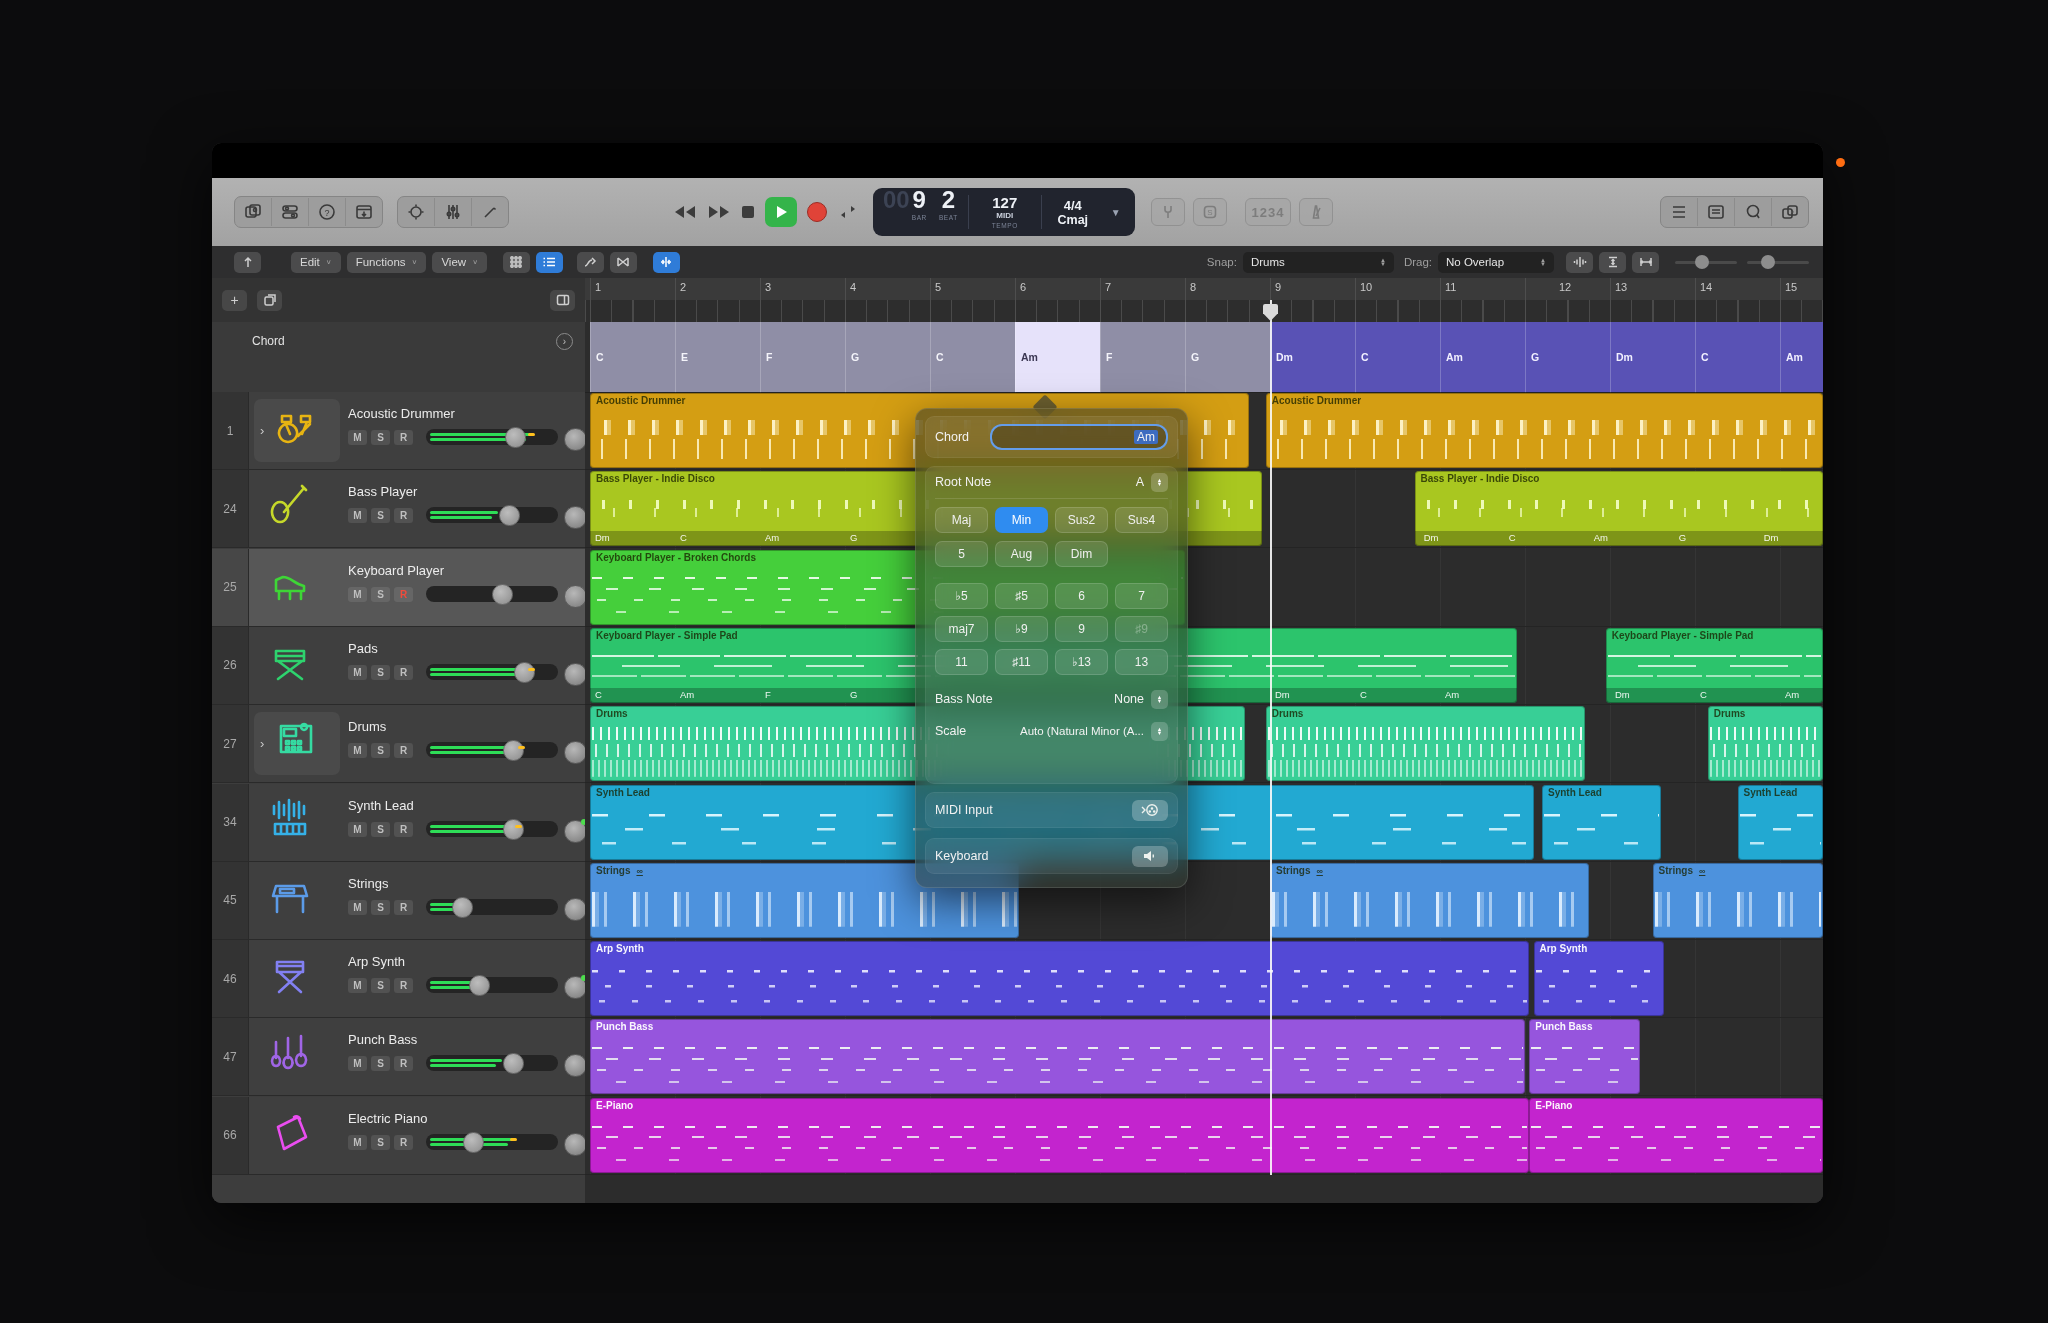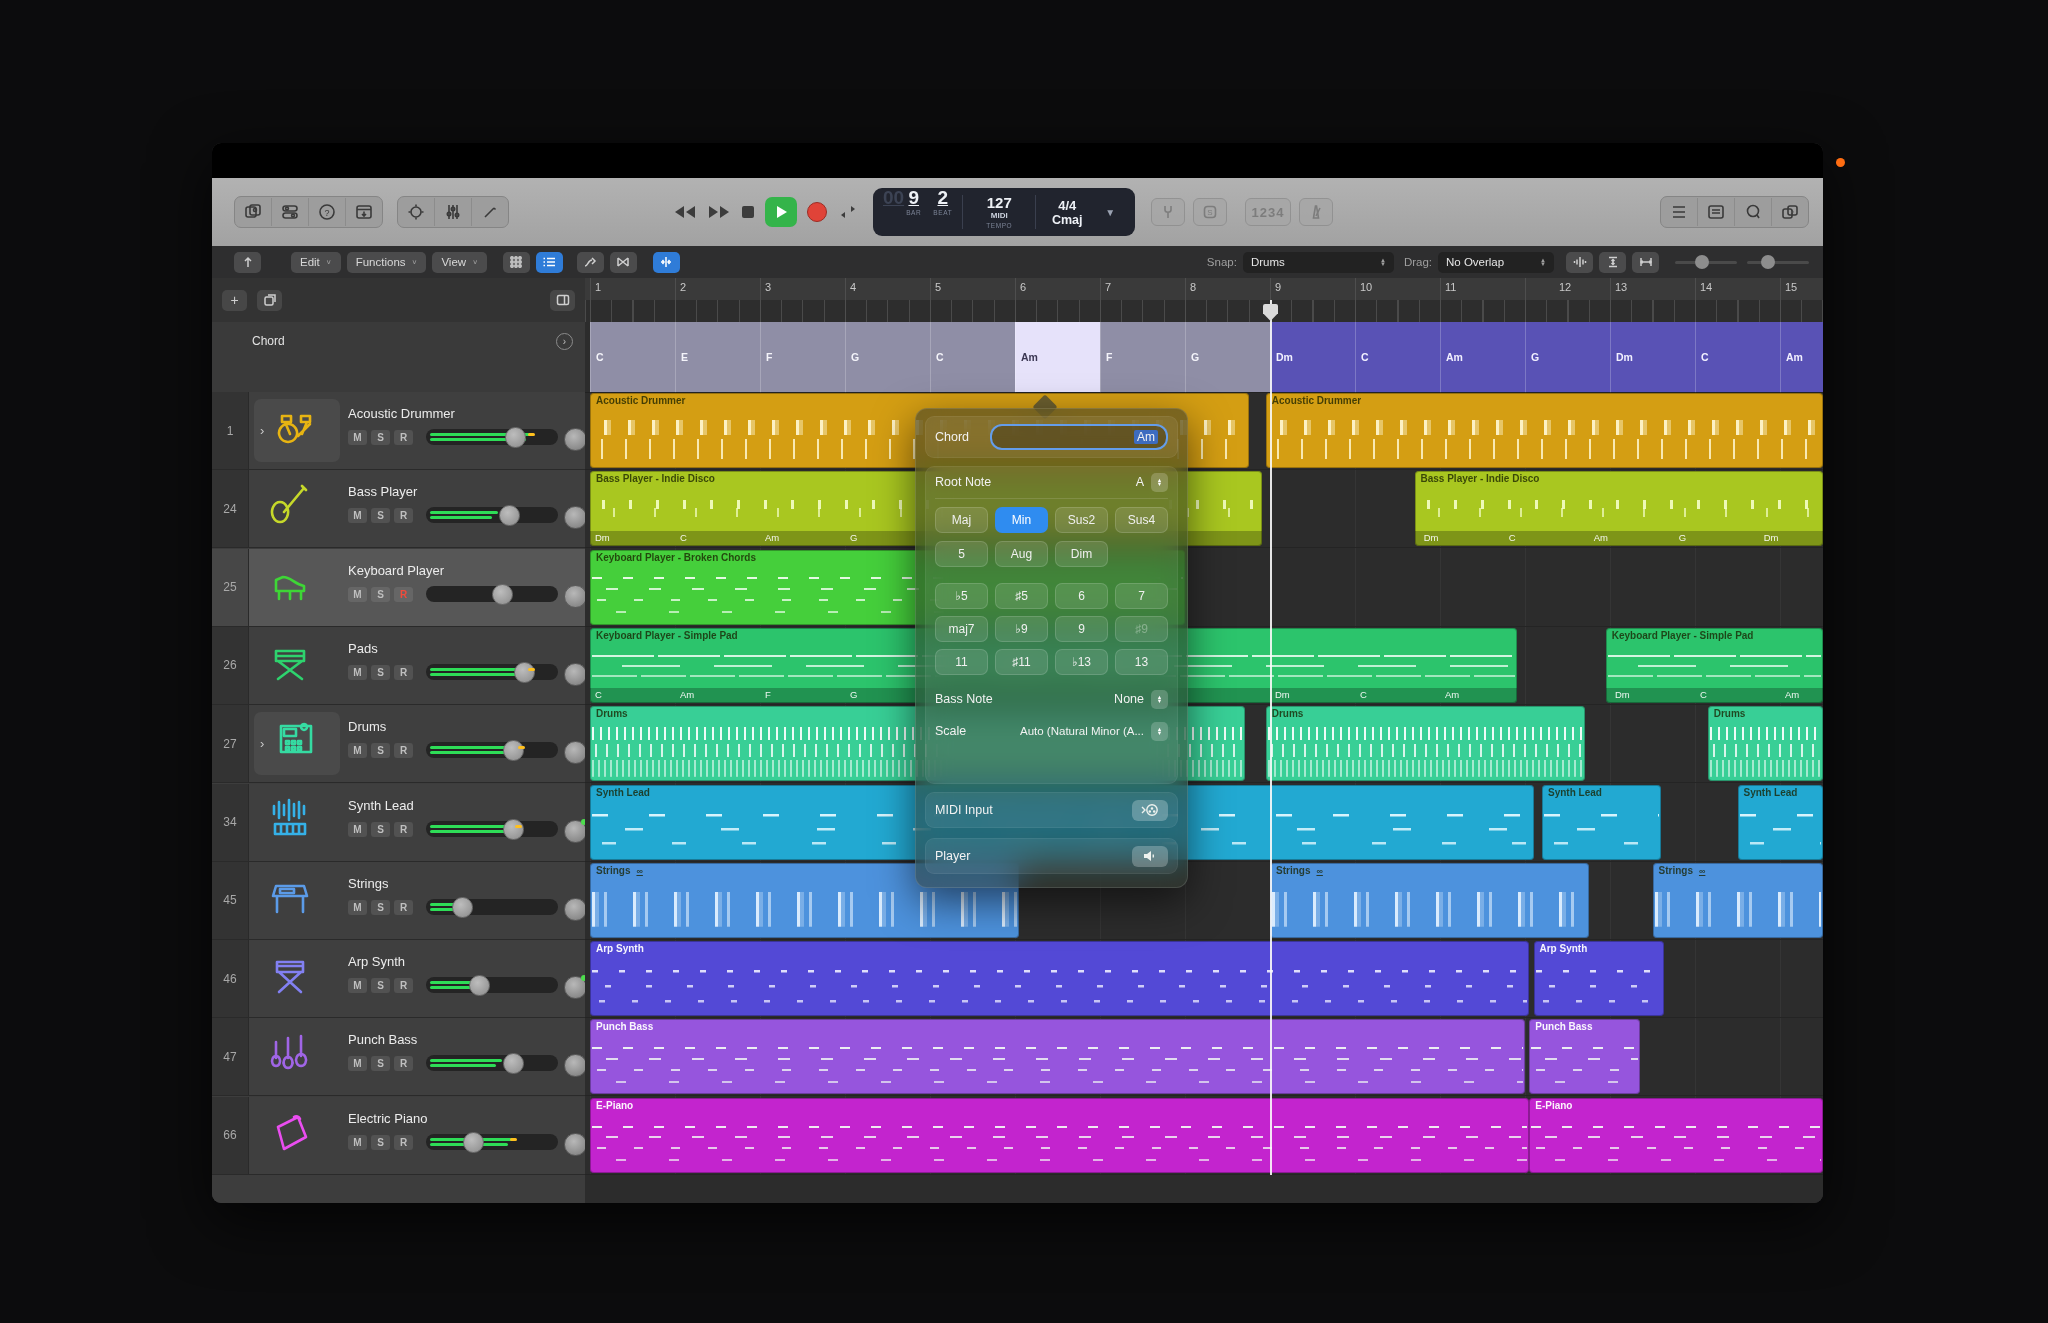--- a/index.html
+++ b/index.html
@@ -20,21 +20,21 @@
   .tb-btn svg{stroke:#3a3a3a;fill:none;stroke-width:1.6;}
   .transport{display:flex;align-items:center;gap:10px;margin-right:14px;}
   .tr-ic svg{fill:#3c3c3c;stroke:none;}
   #play-btn{width:32px;height:30px;background:#34b44a;border-radius:7px;display:flex;align-items:center;justify-content:center;}
   #record-btn{width:18px;height:18px;border-radius:50%;background:#e04338;border:1px solid #9c2c24;}
   
   #lcd{width:262px;height:48px;background:#21242e;border-radius:9px;display:flex;align-items:center;color:#eef1f6;margin-right:16px;}
   .lcd-sec{display:flex;flex-direction:column;align-items:center;justify-content:center;height:100%;}
   .lcd-div{width:1px;height:70%;background:#3a3f4e;}
   .lcd-pos{flex-direction:row;align-items:baseline;gap:2px;padding:0 10px;}
-  .lcd-num{font-size:19px;font-weight:bold;line-height:1;text-decoration:underline;}
+  .lcd-num{font-size:24px;font-weight:bold;line-height:1;}
   .lcd-dim{color:#3c4354;}
   .lcd-col{display:flex;flex-direction:column;align-items:center;}
   .lcd-lab{font-size:6.5px;letter-spacing:.6px;color:#7b8396;margin-top:2px;}
   .lcd-mid{width:72px;}
   .lcd-tempo{font-size:15px;font-weight:bold;line-height:1.1;}
   .lcd-keep{font-size:8px;font-weight:bold;color:#cdd3df;}
   .lcd-sig{width:62px;}
   .lcd-ts{font-size:13px;font-weight:bold;}
   .lcd-key{font-size:12.5px;font-weight:bold;}
   .lcd-chev{color:#9aa2b2;font-size:10px;padding:0 7px;}
@@ -1013,21 +1013,21 @@
             <circle cx="12" cy="7" r="5.2"></circle>
             <circle cx="9.8" cy="8.5" r=".6" fill="#eef2ee"></circle>
             <circle cx="12" cy="5.5" r=".6" fill="#eef2ee"></circle>
             <circle cx="14.2" cy="8.5" r=".6" fill="#eef2ee"></circle>
           </svg>
         </span>
     </div>
   </div>
   <div class="pp-box" style="top:430px;height:36px;">
     <div class="pp-row" style="height:36px;">
-      <span>Player</span>
+      <span>Keyboard</span>
       <span class="pp-icbtn">
           <svg width="16" height="14" viewBox="0 0 16 14">
             <polygon points="2,5 5,5 9,2 9,12 5,9 2,9" fill="#eef2ee" stroke="none"></polygon>
             <path d="M11 5.5 a3 3 0 0 1 0 3"></path>
           </svg>
         </span>
     </div>
   </div>
 </div>
 

